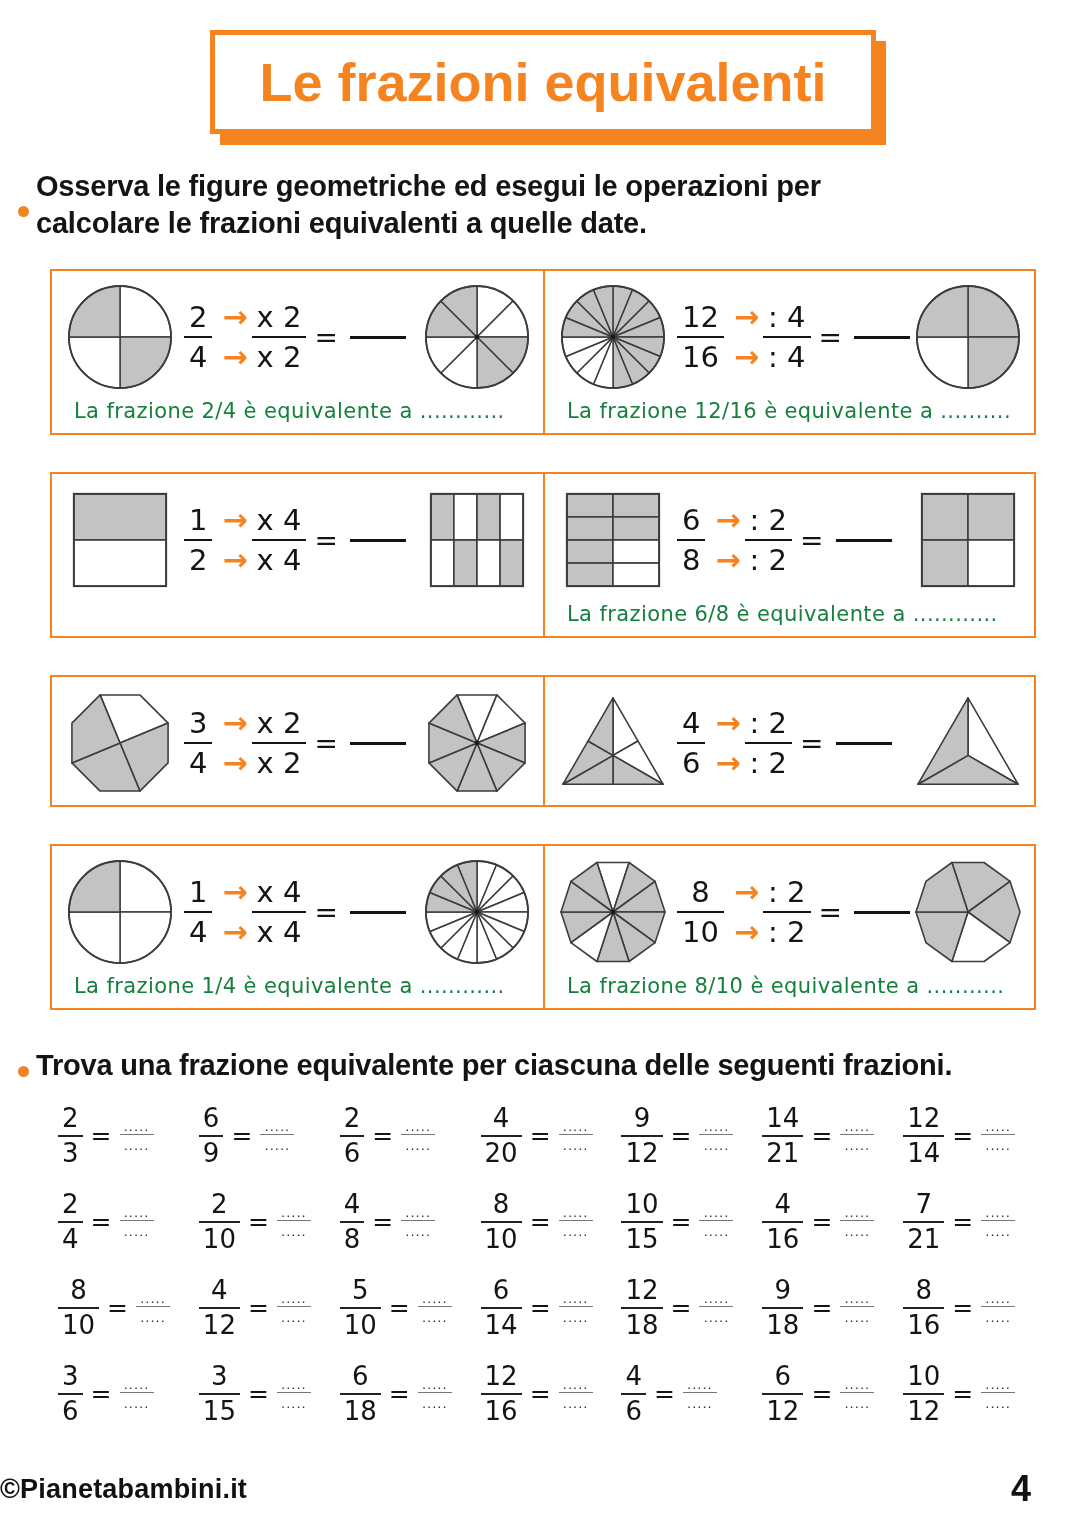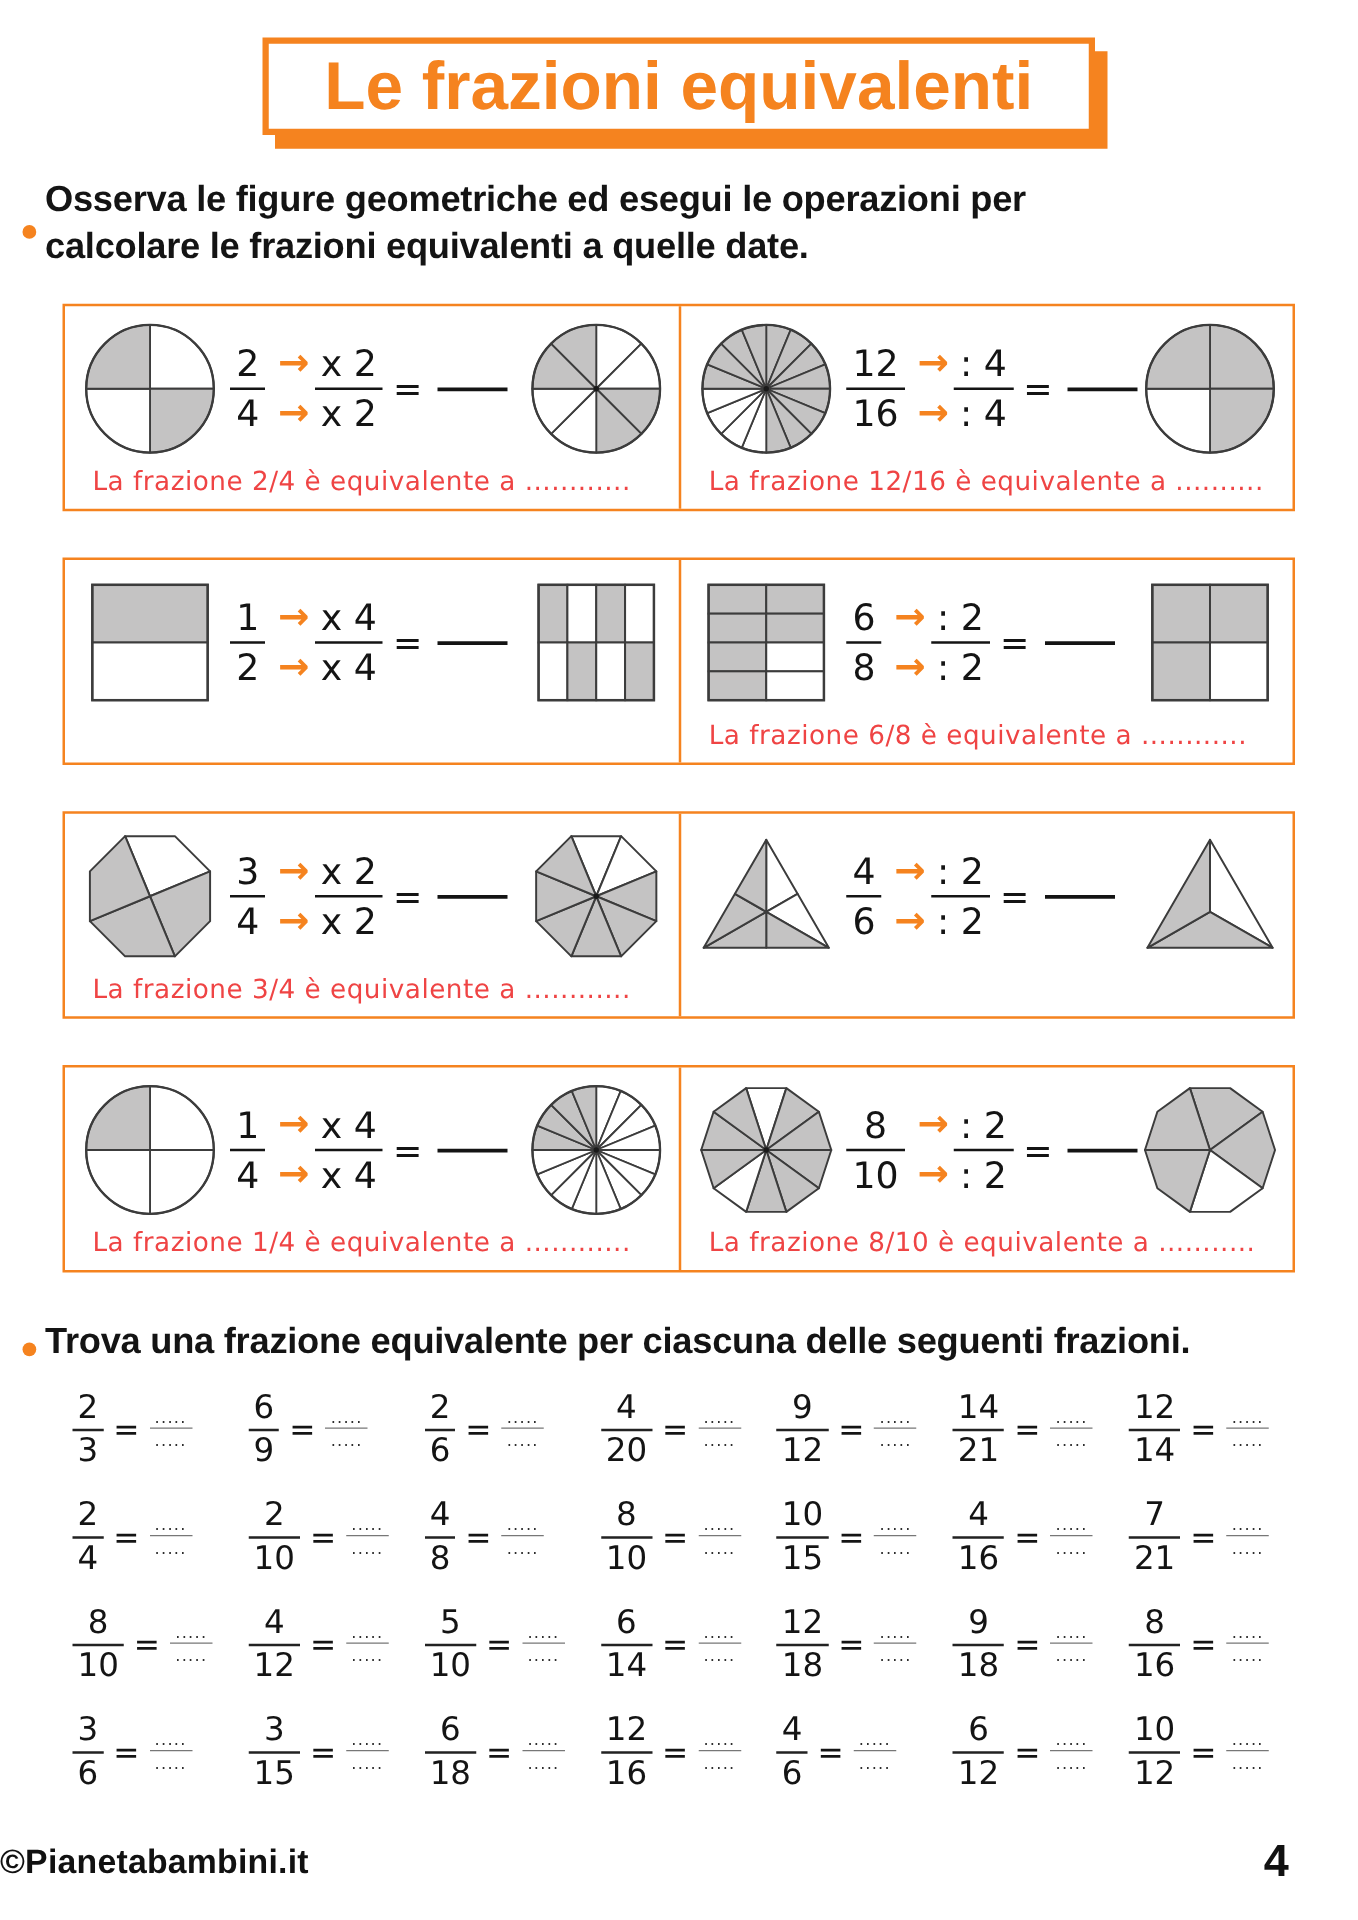--- a/index.html
+++ b/index.html
@@ -1,21 +1,21 @@
 <!DOCTYPE html>
 <html style="--accent: #F5831F;"><head>
 <meta charset="utf-8">
 <style>
   html,body{margin:0;padding:0;background:#fff;}
   body{width:1086px;height:1536px;overflow:hidden;font-family:"Liberation Sans",sans-serif;position:relative;}
 
   
   .banner-wrap{display:flex;justify-content:center;margin-top:30px;}
   .banner{background:#fff;border:5px solid var(--accent);box-shadow:10px 11px 0 var(--accent);
-          padding:3px 44px;}
+          padding:16px 44px;}
   .banner h1{margin:0;font-size:54px;font-weight:800;color:var(--accent);letter-spacing:0px;
              font-family:"Liberation Sans",sans-serif;line-height:1.15;}
 
   
   .instr{display:flex;align-items:center;margin:34px 20px 28px 18px;}
   .instr .bullet{flex:0 0 11px;width:11px;height:11px;border-radius:50%;background:var(--accent);margin:13px 7px 0 0;}
   .instr-text{font-size:29px;font-weight:700;color:#141414;line-height:1.26;letter-spacing:-0.2px;}
   .instr1 .instr-text{max-width:915px;}
   .instr2{margin:16px 20px 20px 18px;}
 
@@ -30,21 +30,21 @@
   .frac{display:inline-flex;flex-direction:column;align-items:stretch;text-align:center;
         font-family:"DejaVu Sans",sans-serif;color:#141414;margin-left:10px;}
   .frac .num,.frac .den{font-size:29px;line-height:32px;height:32px;padding:0 5px;white-space:nowrap;}
   .frac .fbar{border-top:2.3px solid #141414;margin:3px 0;}
   .frac.op{text-align:left;margin-left:4px;}
   .arrows{display:flex;flex-direction:column;justify-content:space-between;height:72px;margin-left:10px;}
   .arrow{color:var(--accent);font-size:30px;font-weight:bold;line-height:32px;font-family:"DejaVu Sans",sans-serif;}
   .eqgrp{display:flex;align-items:center;margin-left:8px;}
   .eq{font-family:"DejaVu Sans",sans-serif;font-size:28px;color:#141414;}
   .blank{display:inline-block;width:56px;border-top:3px solid #141414;margin-left:12px;}
-  .caption{font-family:"DejaVu Sans",sans-serif;font-size:21px;color:#ef4444;letter-spacing:0.4px;
+  .caption{font-family:"DejaVu Sans",sans-serif;font-size:21px;color:#15803d;letter-spacing:0.4px;
            margin:8px 0 2px 8px;white-space:nowrap;}
 
   
   .practice{display:grid;grid-template-columns:repeat(7,1fr);row-gap:22px;margin:14px 42px 0 58px;}
   .p-item{display:flex;align-items:center;}
   .p-frac{display:inline-flex;flex-direction:column;align-items:stretch;text-align:center;
           font-family:"DejaVu Sans",sans-serif;color:#141414;}
   .p-frac .num,.p-frac .den{font-size:26px;line-height:29px;height:29px;padding:0 4px;white-space:nowrap;}
   .p-frac .fbar{border-top:2px solid #222;margin:2px 0;}
   .p-eq{font-family:"DejaVu Sans",sans-serif;font-size:25px;color:#141414;margin:0 8px;}
@@ -281,21 +281,20 @@
             <path d="M 55 55 L 75.28 6.03 L 103.97 34.72 Z" fill="#ffffff" stroke="#3C3C3C" stroke-width="1.6" stroke-linejoin="round"></path>
             <path d="M 55 55 L 103.97 34.72 L 103.97 75.28 Z" fill="#C4C3C3" stroke="#3C3C3C" stroke-width="1.6" stroke-linejoin="round"></path>
             <path d="M 55 55 L 103.97 75.28 L 75.28 103.97 Z" fill="#C4C3C3" stroke="#3C3C3C" stroke-width="1.6" stroke-linejoin="round"></path>
             <path d="M 55 55 L 75.28 103.97 L 34.72 103.97 Z" fill="#C4C3C3" stroke="#3C3C3C" stroke-width="1.6" stroke-linejoin="round"></path>
             <path d="M 55 55 L 34.72 103.97 L 6.03 75.28 Z" fill="#C4C3C3" stroke="#3C3C3C" stroke-width="1.6" stroke-linejoin="round"></path>
             <path d="M 55 55 L 6.03 75.28 L 6.03 34.72 Z" fill="#C4C3C3" stroke="#3C3C3C" stroke-width="1.6" stroke-linejoin="round"></path>
             <path d="M 55 55 L 6.03 34.72 L 34.72 6.03 Z" fill="#C4C3C3" stroke="#3C3C3C" stroke-width="1.6" stroke-linejoin="round"></path>
             <circle cx="55" cy="55" r="2.2" fill="#1a1a1a"></circle>
           </svg>
         </div>
-        <div class="caption">La frazione 3/4 è equivalente a ............</div>
       </div>
       <div class="ex-half right">
         <div class="ex-row">
           <svg viewBox="0 0 110 110" width="108" height="108" class="shape-svg">
             <path d="M 55.00 67.67 L 55.00 9.00 L 80.50 53.00 Z" fill="#ffffff" stroke="#3C3C3C" stroke-width="1.6" stroke-linejoin="round"></path>
             <path d="M 55.00 67.67 L 80.50 53.00 L 106.00 97.00 Z" fill="#ffffff" stroke="#3C3C3C" stroke-width="1.6" stroke-linejoin="round"></path>
             <path d="M 55.00 67.67 L 106.00 97.00 L 55.00 97.00 Z" fill="#C4C3C3" stroke="#3C3C3C" stroke-width="1.6" stroke-linejoin="round"></path>
             <path d="M 55.00 67.67 L 55.00 97.00 L 4.00 97.00 Z" fill="#C4C3C3" stroke="#3C3C3C" stroke-width="1.6" stroke-linejoin="round"></path>
             <path d="M 55.00 67.67 L 4.00 97.00 L 29.50 53.00 Z" fill="#C4C3C3" stroke="#3C3C3C" stroke-width="1.6" stroke-linejoin="round"></path>
             <path d="M 55.00 67.67 L 29.50 53.00 L 55.00 9.00 Z" fill="#C4C3C3" stroke="#3C3C3C" stroke-width="1.6" stroke-linejoin="round"></path>

